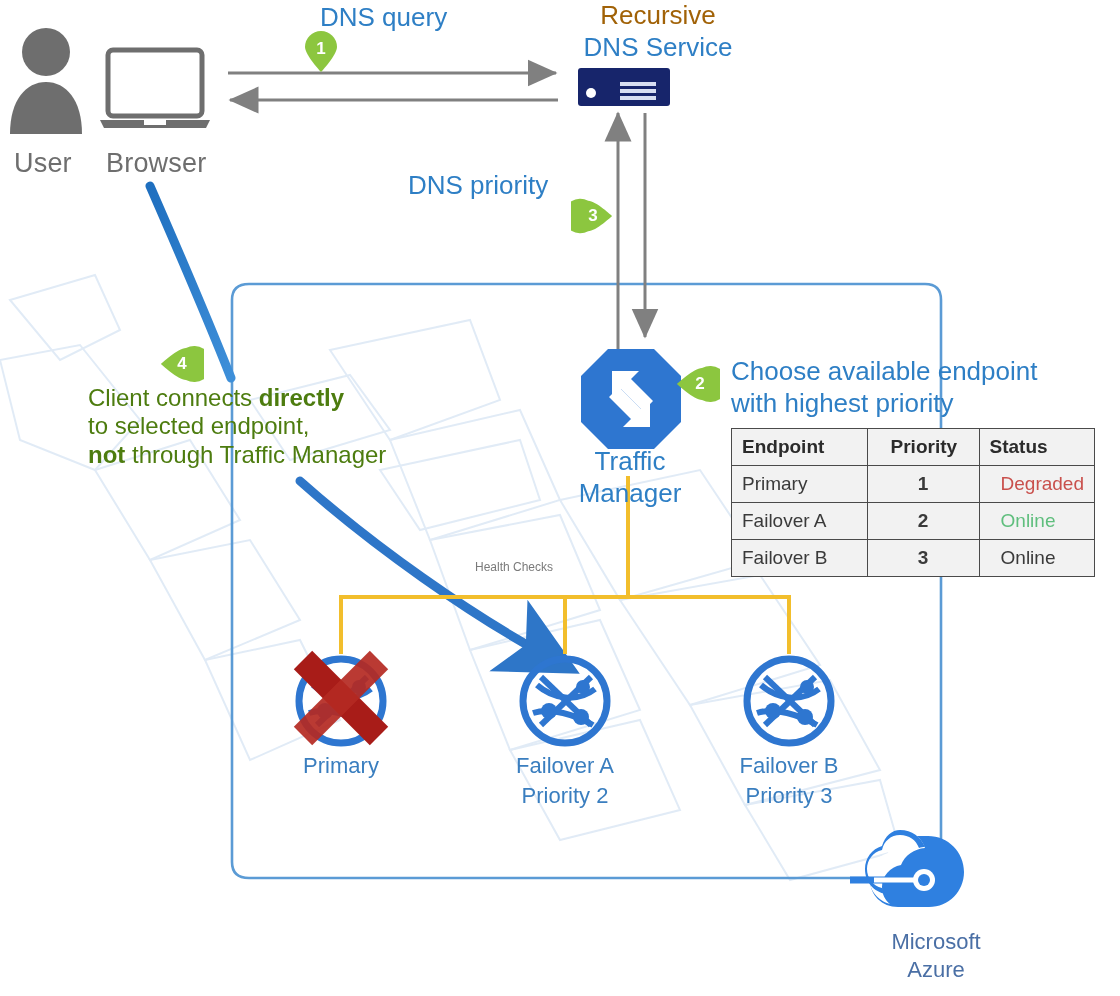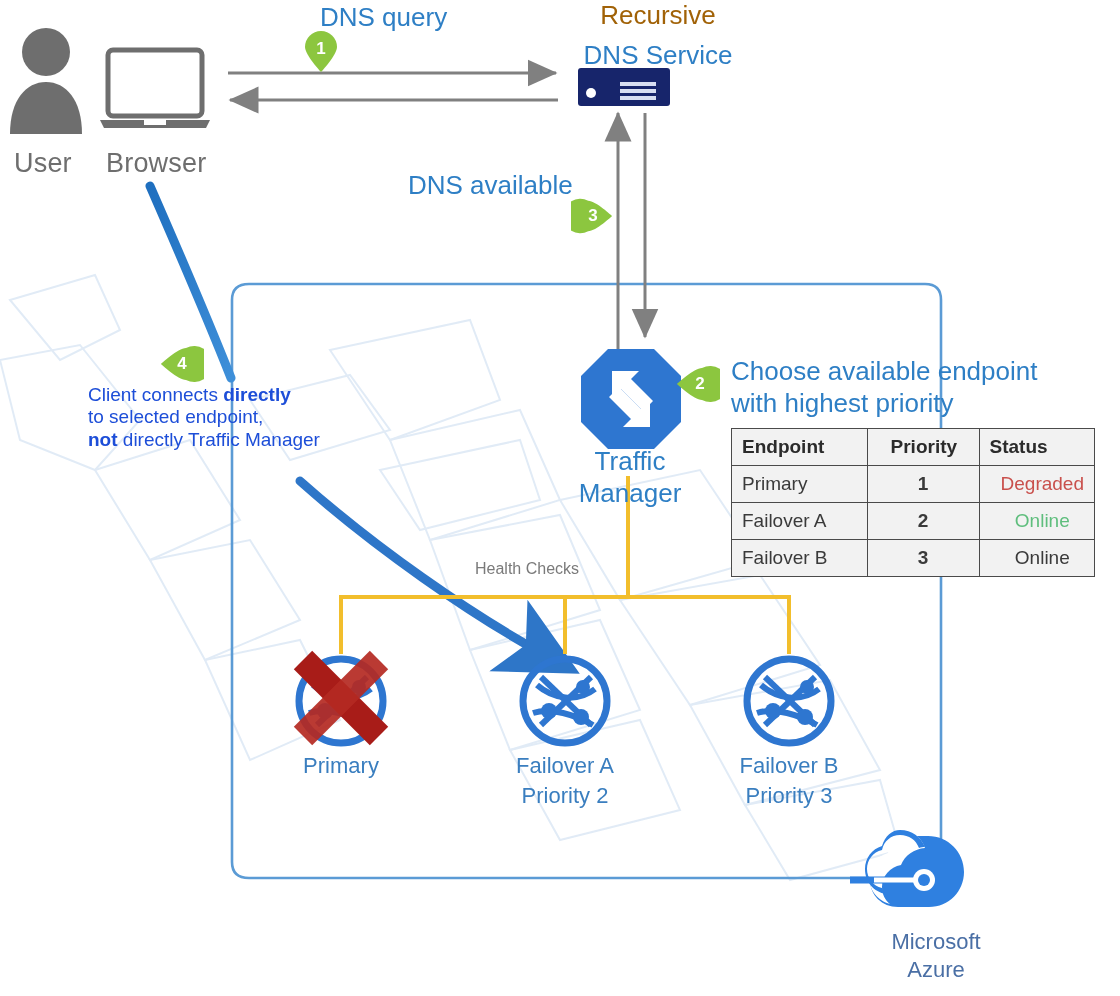--- a/index.html
+++ b/index.html
@@ -3,36 +3,36 @@
 <meta charset="utf-8">
 <style>
   html,body{margin:0;padding:0;background:#ffffff;}
   body{width:1120px;height:996px;position:relative;overflow:hidden;
        font-family:"Liberation Sans",sans-serif;}
   .stage{position:absolute;inset:0;width:1120px;height:996px;}
   svg.layer{position:absolute;left:0;top:0;width:1120px;height:996px;overflow:visible;}
   .abs{position:absolute;}
 
   .lbl-gray{color:#6E6E6E;font-size:27px;letter-spacing:.2px;}
-  .lbl-blue{color:#1d4ed8;font-size:19px;line-height:1.18;}
+  .lbl-blue{color:#4d7c0f;font-size:24px;line-height:1.18;}
   .lbl-blue-big{color:#2E7FC5;font-size:26px;line-height:1.22;}
   .lbl-blue-end{color:#3A7EBF;font-size:22px;line-height:1.25;text-align:center;}
   .lbl-azure{color:#4A6FA5;font-size:22px;line-height:1.25;text-align:center;}
-  .lbl-health{color:#7A7A7A;font-size:16px;}
+  .lbl-health{color:#7A7A7A;font-size:12px;}
   .bold{font-weight:bold;}
 
   
   .ep-table{position:absolute;border-collapse:collapse;background:#fdba74;
             font-size:19px;color:#3A3A3A;}
   .ep-table th,.ep-table td{border:1.5px solid #4a4a4a;padding:7px 10px;
             background:#F2F2F2;white-space:nowrap;}
   .ep-table th{font-weight:bold;text-align:left;color:#2b2b2b;}
   .ep-table td.c-ep{text-align:left;}
   .ep-table td.c-pri{text-align:center;font-weight:bold;}
-  .ep-table td.c-st{text-align:center;padding-left:21px;}
+  .ep-table td.c-st{text-align:left;padding-left:21px;}
   .st-degraded{color:#C9504C;}
   .st-online-g{color:#5FBE7D;}
   .st-online-d{color:#3A3A3A;}
 
   
   .pin{position:absolute;width:40px;height:44px;}
   .pin .num{position:absolute;left:0;top:0;width:40px;height:40px;
             display:flex;align-items:center;justify-content:center;
             color:#ffffff;font-size:17px;font-weight:bold;}
 </style>
@@ -123,35 +123,35 @@
   <div class="abs lbl-blue-big" style="left:320px;top:2px;color:#2E7FC5;">DNS query</div>
 
   <div class="pin" style="left:301px;top:29px;">
     <svg width="40" height="44" viewBox="0 0 40 44" aria-hidden="true">
       <path d="M20,43 C20,43 4,26 4,18 A16,16 0 1 1 36,18 C36,26 20,43 20,43 Z" fill="#8CC63F"></path>
     </svg>
     <div class="num">1</div>
   </div>
 
   <div class="abs lbl-blue-big" style="left:558px;top:0px;width:200px;text-align:center;color:#a16207;">Recursive</div>
-  <div class="abs lbl-blue-big" style="left:558px;top:40px;width:200px;text-align:center;color:#2E7FC5;">DNS Service</div>
+  <div class="abs lbl-blue-big" style="left:558px;top:32px;width:200px;text-align:center;color:#2E7FC5;">DNS Service</div>
 
   <svg class="abs layer" style="left:0;top:0;" aria-hidden="true">
     <g transform="translate(578,68)">
       <rect x="0" y="0" width="92" height="38" rx="3" ry="3" fill="#17256B"></rect>
       <circle cx="13" cy="25" r="5" fill="#ffffff"></circle>
       <g fill="#D7DEF2">
         <rect x="42" y="14" width="36" height="4"></rect>
         <rect x="42" y="21" width="36" height="4"></rect>
         <rect x="42" y="28" width="36" height="4"></rect>
       </g>
     </g>
   </svg>
 
-  <div class="abs lbl-blue-big" style="left:408px;top:170px;color:#2E7FC5;">DNS available</div>
+  <div class="abs lbl-blue-big" style="left:408px;top:170px;color:#2E7FC5;">DNS priority</div>
 
   <div class="pin" style="left:571px;top:195px;">
     <svg width="42" height="42" viewBox="0 0 44 44" aria-hidden="true">
       <path d="M43,22 C43,22 26,38 18,38 A18,18 0 1 1 18,6 C26,6 43,22 43,22 Z" fill="#8CC63F"></path>
     </svg>
     <div class="num" style="left:2px;top:1px;width:40px;height:40px;">3</div>
   </div>
 
   <svg class="abs layer" style="left:0;top:0;" aria-hidden="true">
     <g transform="translate(581,349)">
@@ -211,21 +211,21 @@
     </svg>
     <div class="num" style="left:2px;top:2px;width:40px;height:40px;">4</div>
   </div>
 
   <div class="abs lbl-blue" style="left:88px;top:384px;width:380px;">
     <div>
       <span>Client connects </span><span class="bold">directly</span>
     </div>
     <div>to selected endpoint,</div>
     <div>
-      <span class="bold">not</span><span> directly Traffic Manager</span>
+      <span class="bold">not</span><span> through Traffic Manager</span>
     </div>
   </div>
 
   <div class="abs lbl-health" style="left:475px;top:560px;">Health Checks</div>
 
   <svg class="abs layer" style="left:0;top:0;" aria-hidden="true">
     <g transform="translate(295,655)">
       <circle cx="46" cy="46" r="42" fill="none" stroke="#2E76D0" stroke-width="7"></circle>
       <path d="M18,30 C34,44 58,48 76,34" fill="none" stroke="#2E76D0" stroke-width="6"></path>
       <path d="M14,58 C32,52 56,60 74,70" fill="none" stroke="#2E76D0" stroke-width="6"></path>

